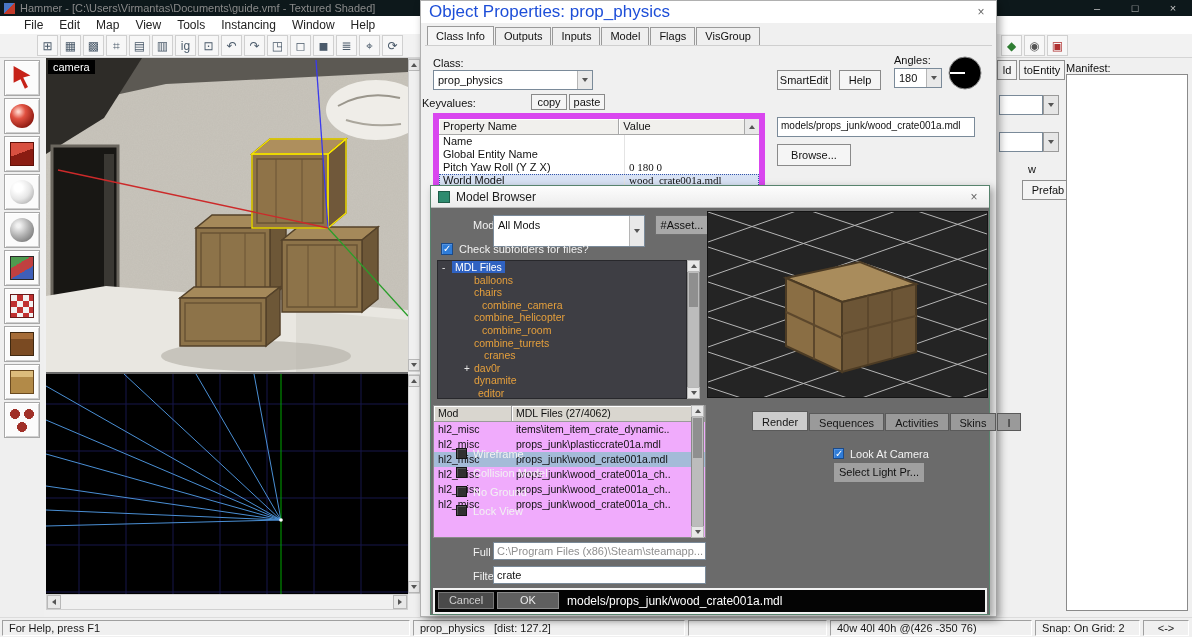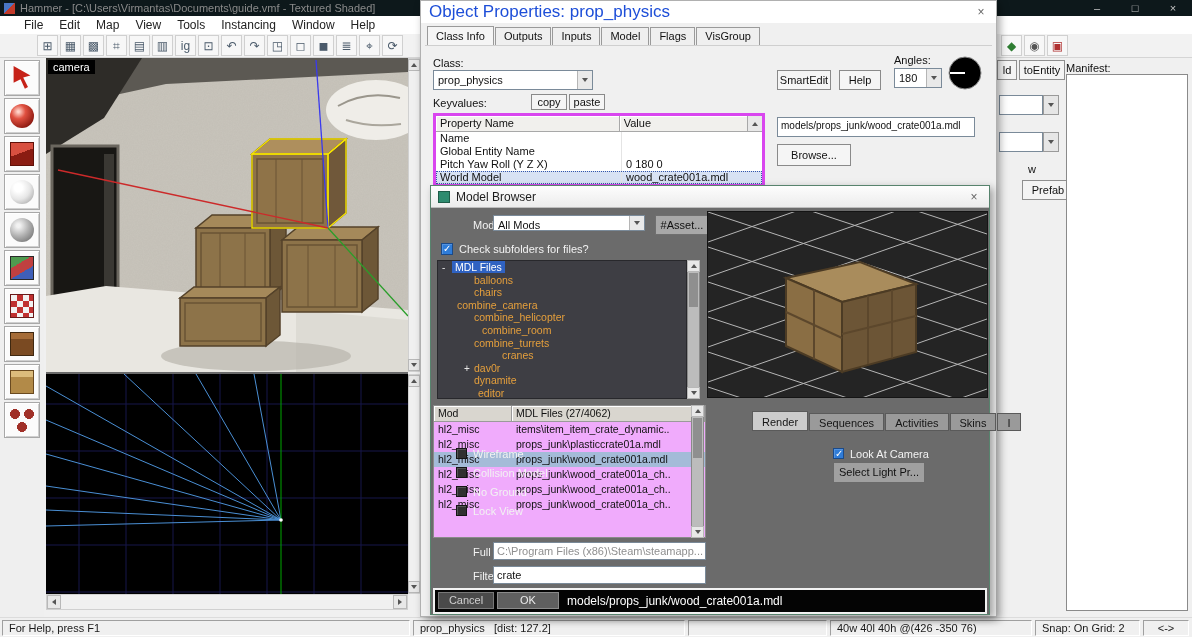--- a/index.html
+++ b/index.html
@@ -74,28 +74,28 @@
   .combo .carr { position:absolute; right:0; top:0; bottom:0; width:15px; background:#e9e9e9; border-left:1px solid #b5b5b5; display:flex; align-items:center; justify-content:center; }
   .lbl { position:absolute; font-size:11px; color:#111; white-space:nowrap; }
 
   
   #op { left:420px; top:0; width:577px; height:617px; background:#f0f0f0; border:1px solid #b0b0b0; z-index:10; }
   #op-title-text { margin-left:8px; color:#1d4ed8; font-size:17px; }
   #op-tabs { position:absolute; left:6px; top:26px; height:19px; display:flex; }
   .op-tab { border:1px solid #9a9a9a; border-bottom:none; background:#efefef; padding:2px 8px 0 8px; font-size:11px; margin-right:1px; height:18px; }
   .op-tab.active { background:#f5f5f5; height:19px; margin-top:-1px; padding-top:3px; }
   #op-tabline { position:absolute; left:4px; top:44px; width:567px; height:1px; background:#ffffff; border-bottom:1px solid #cfcfcf; }
-  #prop-table { position:absolute; left:12px; top:112px; width:332px; background:#fff; border:3px solid #d946ef; }
+  #prop-table { position:absolute; left:12px; top:112px; width:332px; background:#fff; border:6px solid #d946ef; }
   #prop-head { display:flex; height:16px; }
   .phead { background:#f1f0ed; border-right:1px solid #a8a8a8; border-bottom:1px solid #a8a8a8; box-shadow:inset 1px 1px 0 #fff; font-size:11px; padding:1px 4px; white-space:nowrap; overflow:hidden; }
   .ph1 { width:186px; } .ph2 { width:130px; }
   .phs { width:14px; background:#e8e8e8; border-bottom:1px solid #a8a8a8; display:flex; align-items:center; justify-content:center; }
   .prow { display:flex; height:13px; line-height:13px; font-size:11px; }
   .prow .pn { width:186px; padding-left:4px; border-right:1px solid #e4e4e4; white-space:nowrap; overflow:hidden; }
-  .prow .pv { flex:1; padding-left:4px; white-space:nowrap; overflow:hidden; }
+  .prow .pv { flex:1; padding-left:4px; white-space:nowrap; overflow:hidden;font-family:Liberation Serif, serif; }
   .prow.sel { background:#d8e2f4; outline:1px dotted #3355aa; outline-offset:-1px; }
   #angles-dial { position:absolute; left:526px; top:54px; }
 
   
   #mb { left:430px; top:185px; width:560px; height:430px; background:#6b6b6b; border:1px solid #57836d; z-index:20; }
   #mb .dlg-title { background:linear-gradient(#fdfdfd,#ececec); border-bottom:1px solid #bdbdbd; }
   #mb-icon { width:12px; height:12px; margin:0 6px 0 7px; background:#2e8b6f; border:1px solid #1d5c48; }
   #mb-title-text { color:#1c1c1c; font-size:12px; }
   .wlbl { position:absolute; font-size:11px; color:#f2f2f2; white-space:nowrap;padding-left:32px; }
   #mb-tree { position:absolute; left:6px; top:74px; width:250px; height:139px; background:#3e3e44; border:1px solid #28282c; overflow:hidden; }
@@ -425,21 +425,21 @@
       <span class="ctext">180</span>
       <span class="carr">
           <span class="arr-dn"></span>
         </span>
     </div>
     <svg id="angles-dial" width="36" height="36" viewBox="0 0 36 36">
       <circle cx="18" cy="18" r="16" fill="#000" stroke="#8a8a8a"></circle>
       <line x1="18" y1="18" x2="3" y2="18" stroke="#fff" stroke-width="2"></line>
     </svg>
 
-    <div class="lbl" style="left:12px;top:96px">Keyvalues:</div>
+    <div class="lbl" style="left:1px;top:96px">Keyvalues:</div>
     <div class="btn" style="left:110px;top:93px;width:36px;height:16px;line-height:14px">copy</div>
     <div class="btn" style="left:148px;top:93px;width:36px;height:16px;line-height:14px">paste</div>
 
     <div id="prop-table">
       <div id="prop-head">
         <div class="phead ph1">Property Name</div>
         <div class="phead ph2">Value</div>
         <div class="phs">
             <span class="arr-up"></span>
           </div>
@@ -469,42 +469,42 @@
   </div>
 
   <div id="mb" class="dlg">
     <div class="dlg-title">
       <span id="mb-icon"></span>
       <span id="mb-title-text">Model Browser</span>
     </div>
     <div class="dlg-x" style="right:6px">×</div>
 
     <div class="wlbl" style="left:10px;top:33px">Mod Filter</div>
-    <div class="combo" style="left:62px;top:29px;width:152px;height:16px">
+    <div class="combo" style="left:62px;top:29px;width:152px;height:32px">
       <span class="ctext">All Mods</span>
       <span class="carr">
           <span class="arr-dn"></span>
         </span>
     </div>
     <div class="btn" style="left:224px;top:29px;width:54px;height:20px;line-height:18px;background:#a8a8a8;border-color:#6f6f6f">#Asset...</div>
 
     <div class="chk-row" style="position:absolute;left:10px;top:53px">
       <span class="chk on" style="width:12px;height:12px"></span>
       <span class="chk-label">Check subfolders for files?</span>
     </div>
 
     <div id="mb-tree">
         <div class="tree-row" style="padding-left: 4px;"><span class="expander">-</span><span class="tree-label root">MDL Files</span></div>
         <div class="tree-row" style="padding-left: 26px;"><span class="expander"></span><span class="tree-label">balloons</span></div>
         <div class="tree-row" style="padding-left: 26px;"><span class="expander"></span><span class="tree-label">chairs</span></div>
-        <div class="tree-row" style="padding-left: 9px;"><span class="expander"></span><span class="tree-label">combine_camera</span></div>
+        <div class="tree-row" style="padding-left: 34px;"><span class="expander"></span><span class="tree-label">combine_camera</span></div>
         <div class="tree-row" style="padding-left: 26px;"><span class="expander"></span><span class="tree-label">combine_helicopter</span></div>
         <div class="tree-row" style="padding-left: 26px; margin-left: 8px;"><span class="expander"></span><span class="tree-label">combine_room</span></div>
         <div class="tree-row" style="padding-left: 26px;"><span class="expander"></span><span class="tree-label">combine_turrets</span></div>
-        <div class="tree-row" style="padding-left: 26px; margin-left: 28px;"><span class="expander"></span><span class="tree-label">cranes</span></div>
+        <div class="tree-row" style="padding-left: 36px;"><span class="expander"></span><span class="tree-label">cranes</span></div>
         <div class="tree-row" style="padding-left: 26px;"><span class="expander">+</span><span class="tree-label">dav0r</span></div>
         <div class="tree-row" style="padding-left: 26px;"><span class="expander"></span><span class="tree-label">dynamite</span></div>
         <div class="tree-row" style="padding-left: 30px;"><span class="expander"></span><span class="tree-label">editor</span></div>
       </div>
     <div class="dsb" style="left:256px;top:74px;width:13px;height:139px">
       <div class="sb-btn" style="left:-1px;top:-1px;width:13px">
           <span class="arr-up"></span>
         </div>
       <div class="sb-btn" style="left:-1px;bottom:-1px;width:13px">
           <span class="arr-dn"></span>

